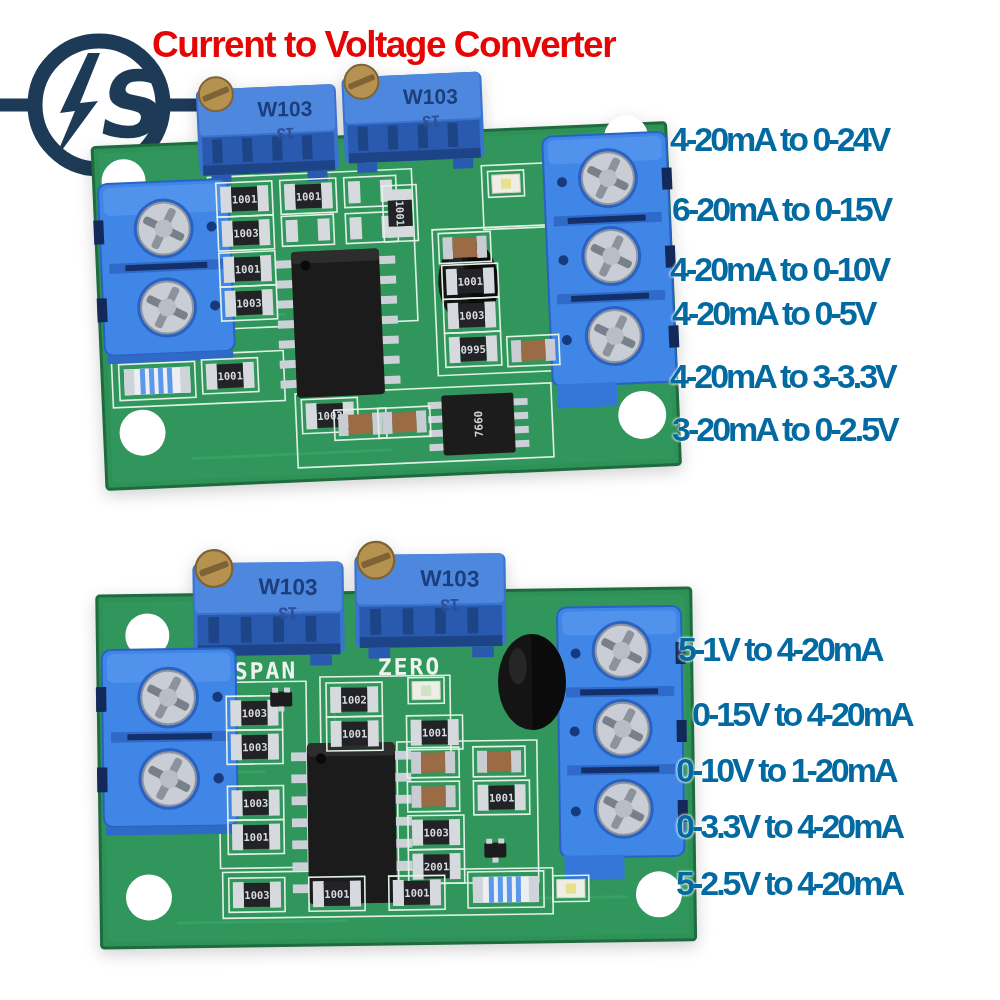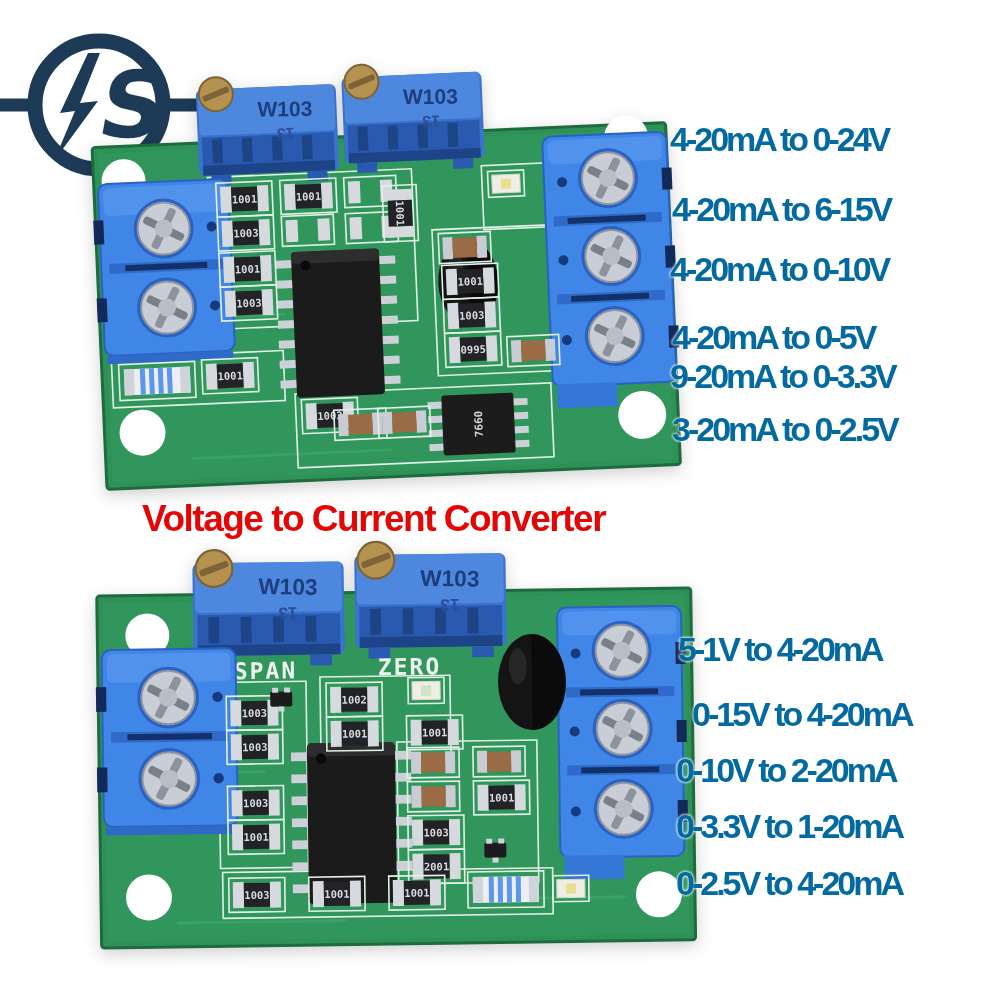--- a/index.html
+++ b/index.html
@@ -151,20 +151,21 @@
   <svg style="position:absolute;left:0;top:25px" width="226" height="172" viewBox="0 0 226 172">
     <line x1="0" y1="80" x2="32" y2="80" stroke="#1d3a57" stroke-width="13"></line>
     <line x1="166" y1="80" x2="222" y2="80" stroke="#1d3a57" stroke-width="13"></line>
     <circle cx="99" cy="80" r="64" fill="none" stroke="#1d3a57" stroke-width="15"></circle>
     <path fill="#1d3a57" d="M88,28 L60,88 L75,86 L54,136 L98,76 L80,78 L100,28 Z"></path>
     <g transform="translate(128,112) skewX(-10)">
       <text x="0" y="0" text-anchor="middle" style="font-family:'DejaVu Sans',sans-serif;font-weight:bold;font-size:92px;fill:#1d3a57">S</text>
     </g>
   </svg>
 
+  <div class="section-title" style="left:152px;top:26px">Current to Voltage Converter</div>
 
   <svg class="board" style="left:85px;top:60px" width="610" height="432" viewBox="0 0 610 432">
     <g transform="rotate(-2.5 300 240)">
       <rect x="14" y="75" width="574" height="342" rx="3" fill="#2e9156" stroke="#1e6b3f" stroke-width="3"></rect>
       <rect x="20" y="81" width="562" height="330" fill="#35a063" opacity="0.35"></rect>
       <path d="M60,250 H200 M250,110 V170 M470,330 H540 M100,390 H300" stroke="#3fae6e" stroke-width="3" fill="none" opacity="0.5"></path>
 
       <circle cx="44" cy="110" r="22" fill="#ffffff"></circle>
       <circle cx="52" cy="362" r="23" fill="#ffffff"></circle>
       <circle cx="548" cy="88" r="22" fill="#ffffff"></circle>
@@ -302,28 +303,27 @@
           <use href="#sym-led"></use>
         </g>
       <g transform="translate(36,298)">
           <use href="#sym-ind"></use>
         </g>
     </g>
   </svg>
 
   <div>
     <div class="red-label" style="left:670px;top:122px">4-20mA to 0-24V</div>
-    <div class="red-label" style="left:672px;top:192px">4-20mA to 6-15V</div>
+    <div class="red-label" style="left:672px;top:192px">6-20mA to 0-15V</div>
     <div class="red-label" style="left:670px;top:252px">4-20mA to 0-10V</div>
-    <div class="red-label" style="left:672px;top:320px">4-20mA to 0-5V</div>
-    <div class="red-label" style="left:670px;top:359px">9-20mA to 0-3.3V</div>
+    <div class="red-label" style="left:672px;top:296px">4-20mA to 0-5V</div>
+    <div class="red-label" style="left:670px;top:359px">4-20mA to 3-3.3V</div>
     <div class="red-label" style="left:672px;top:412px">3-20mA to 0-2.5V</div>
   </div>
 
-  <div class="section-title" style="left:142px;top:500px">Voltage to Current Converter</div>
 
   <svg class="board" style="left:85px;top:540px" width="625" height="430" viewBox="0 0 625 430">
     <g transform="rotate(-0.8 310 215)">
       <rect x="14" y="52" width="594" height="352" rx="3" fill="#2e9156" stroke="#1e6b3f" stroke-width="3"></rect>
       <rect x="20" y="58" width="582" height="340" fill="#35a063" opacity="0.35"></rect>
       <path d="M60,230 H180 M250,150 V210 M450,360 H540 M90,380 H260" stroke="#3fae6e" stroke-width="3" fill="none" opacity="0.5"></path>
 
       <circle cx="64" cy="92" r="22" fill="#ffffff"></circle>
       <circle cx="62" cy="354" r="23" fill="#ffffff"></circle>
       <circle cx="560" cy="94" r="21" fill="#ffffff"></circle>
@@ -454,18 +454,18 @@
         </g>
       <g transform="translate(470,342)">
           <use href="#sym-led"></use>
         </g>
     </g>
   </svg>
 
   <div>
     <div class="red-label" style="left:678px;top:632px">5-1V to 4-20mA</div>
     <div class="red-label" style="left:692px;top:697px">0-15V to 4-20mA</div>
-    <div class="red-label" style="left:676px;top:753px">0-10V to 2-20mA</div>
-    <div class="red-label" style="left:676px;top:809px">0-3.3V to 1-20mA</div>
-    <div class="red-label" style="left:676px;top:866px">0-2.5V to 4-20mA</div>
+    <div class="red-label" style="left:676px;top:753px">0-10V to 1-20mA</div>
+    <div class="red-label" style="left:676px;top:809px">0-3.3V to 4-20mA</div>
+    <div class="red-label" style="left:676px;top:866px">5-2.5V to 4-20mA</div>
   </div>
 
 </div>
 
 </body></html>

